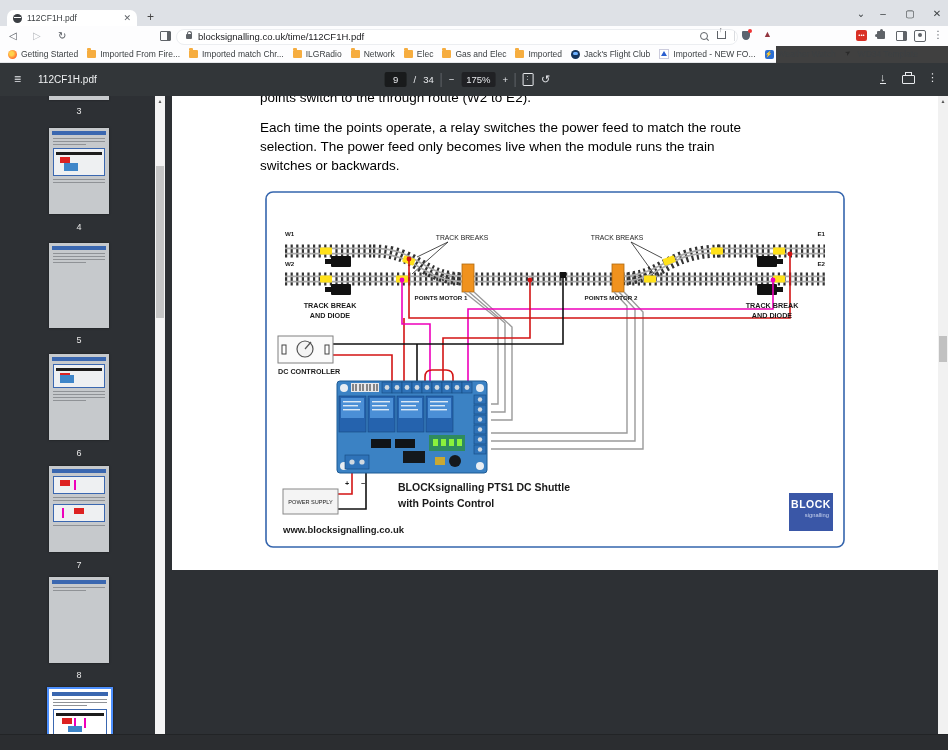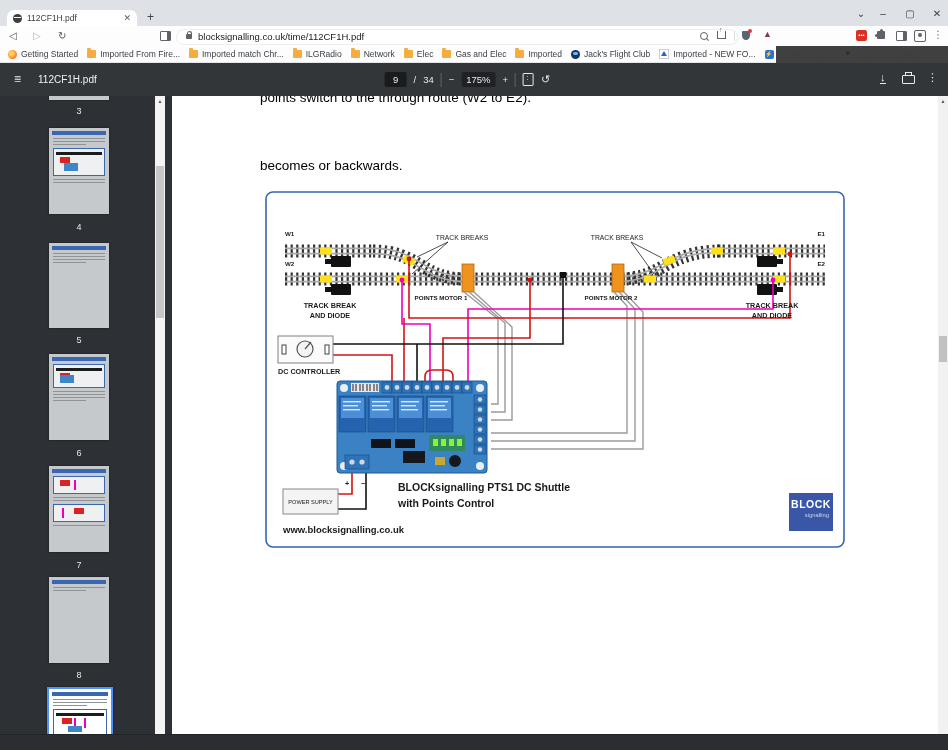--- a/index.html
+++ b/index.html
@@ -84,21 +84,21 @@
   .th-fig .blue{position:absolute;left:10px;top:14px;width:14px;height:8px;background:#3f86c9;}
   .th-fig .pink{position:absolute;left:20px;top:8px;width:2px;height:10px;background:#e0b;}
   .pagenum{position:absolute;left:49px;width:60px;text-align:center;color:#e8e8e8;font-size:9px;}
   .thumb.current{left:47px;width:62px;background:#fff;border:2px solid #4d90fe;}
   #sb-scroll{position:absolute;left:155px;top:0;width:10px;height:638px;background:#f4f4f4;}
   #sb-thumb{position:absolute;left:1px;top:70px;width:8px;height:152px;background:#c6c6c6;}
   .scroll-arrow{position:absolute;left:0;width:10px;text-align:center;font-size:5px;color:#555;}
   #page-scroll{position:absolute;left:938px;top:0;width:10px;height:638px;background:#f1f1f1;}
   #pg-thumb{position:absolute;left:1px;top:240px;width:8px;height:26px;background:#c1c1c1;}
 
-  #page{position:absolute;left:172px;top:0;width:766px;height:638px;background:#fff;overflow:hidden;}
+  #page{position:absolute;left:172px;top:0;width:766px;height:474px;background:#fff;overflow:hidden;}
   .pdftext{position:absolute;font-size:13.5px;color:#000;line-height:19px;white-space:nowrap;}
   #bottombar{position:absolute;left:0;top:728px;width:948px;height:22px;background:#2b2d30;border-top:1px solid #222426;}
 
   
   svg text{font-family:"Liberation Sans",sans-serif;fill:#1a1a1a;}
   .t-tiny{font-size:6.2px;font-weight:bold;}
   .t-lab{font-size:6.8px;}
   .t-bold{font-size:7.2px;font-weight:bold;}
   .t-cap{font-size:10.5px;font-weight:600;}
   .t-web{font-size:9.5px;font-weight:600;}
@@ -301,21 +301,23 @@
       </div>
     </div>
 
     <div id="sb-scroll">
       <span class="scroll-arrow" style="top:2px">▲</span>
       <div id="sb-thumb"></div>
     </div>
 
     <div id="page">
       <div class="pdftext" style="left:88px;top:-8px">points switch to the through route (W2 to E2).</div>
-      <div class="pdftext" style="left:88px;top:60px">becomes or backwards.</div>
+      <div class="pdftext" style="left:88px;top:22px">Each time the points operate, a relay switches the power feed to match the route</div>
+      <div class="pdftext" style="left:88px;top:41px">selection.  The power feed only becomes live when the module runs the train</div>
+      <div class="pdftext" style="left:88px;top:60px">switches or backwards.</div>
 
       <svg class="abs" style="left:93px;top:95px" width="580" height="358" viewBox="0 0 580 358">
         <rect x="1" y="1" width="578" height="355" rx="7" fill="#fff" stroke="var(--accent_blue,#3565ad)" stroke-width="1.6"></rect>
 
         <g>
           <path class="sleepers" d="M20,60 H110"></path>
             <path class="rail" d="M20,57.4 H110"></path>
             <path class="rail" d="M20,62.6 H110"></path>
           <path class="sleepers" d="M452,60 H560"></path>
             <path class="rail" d="M452,57.4 H560"></path>

